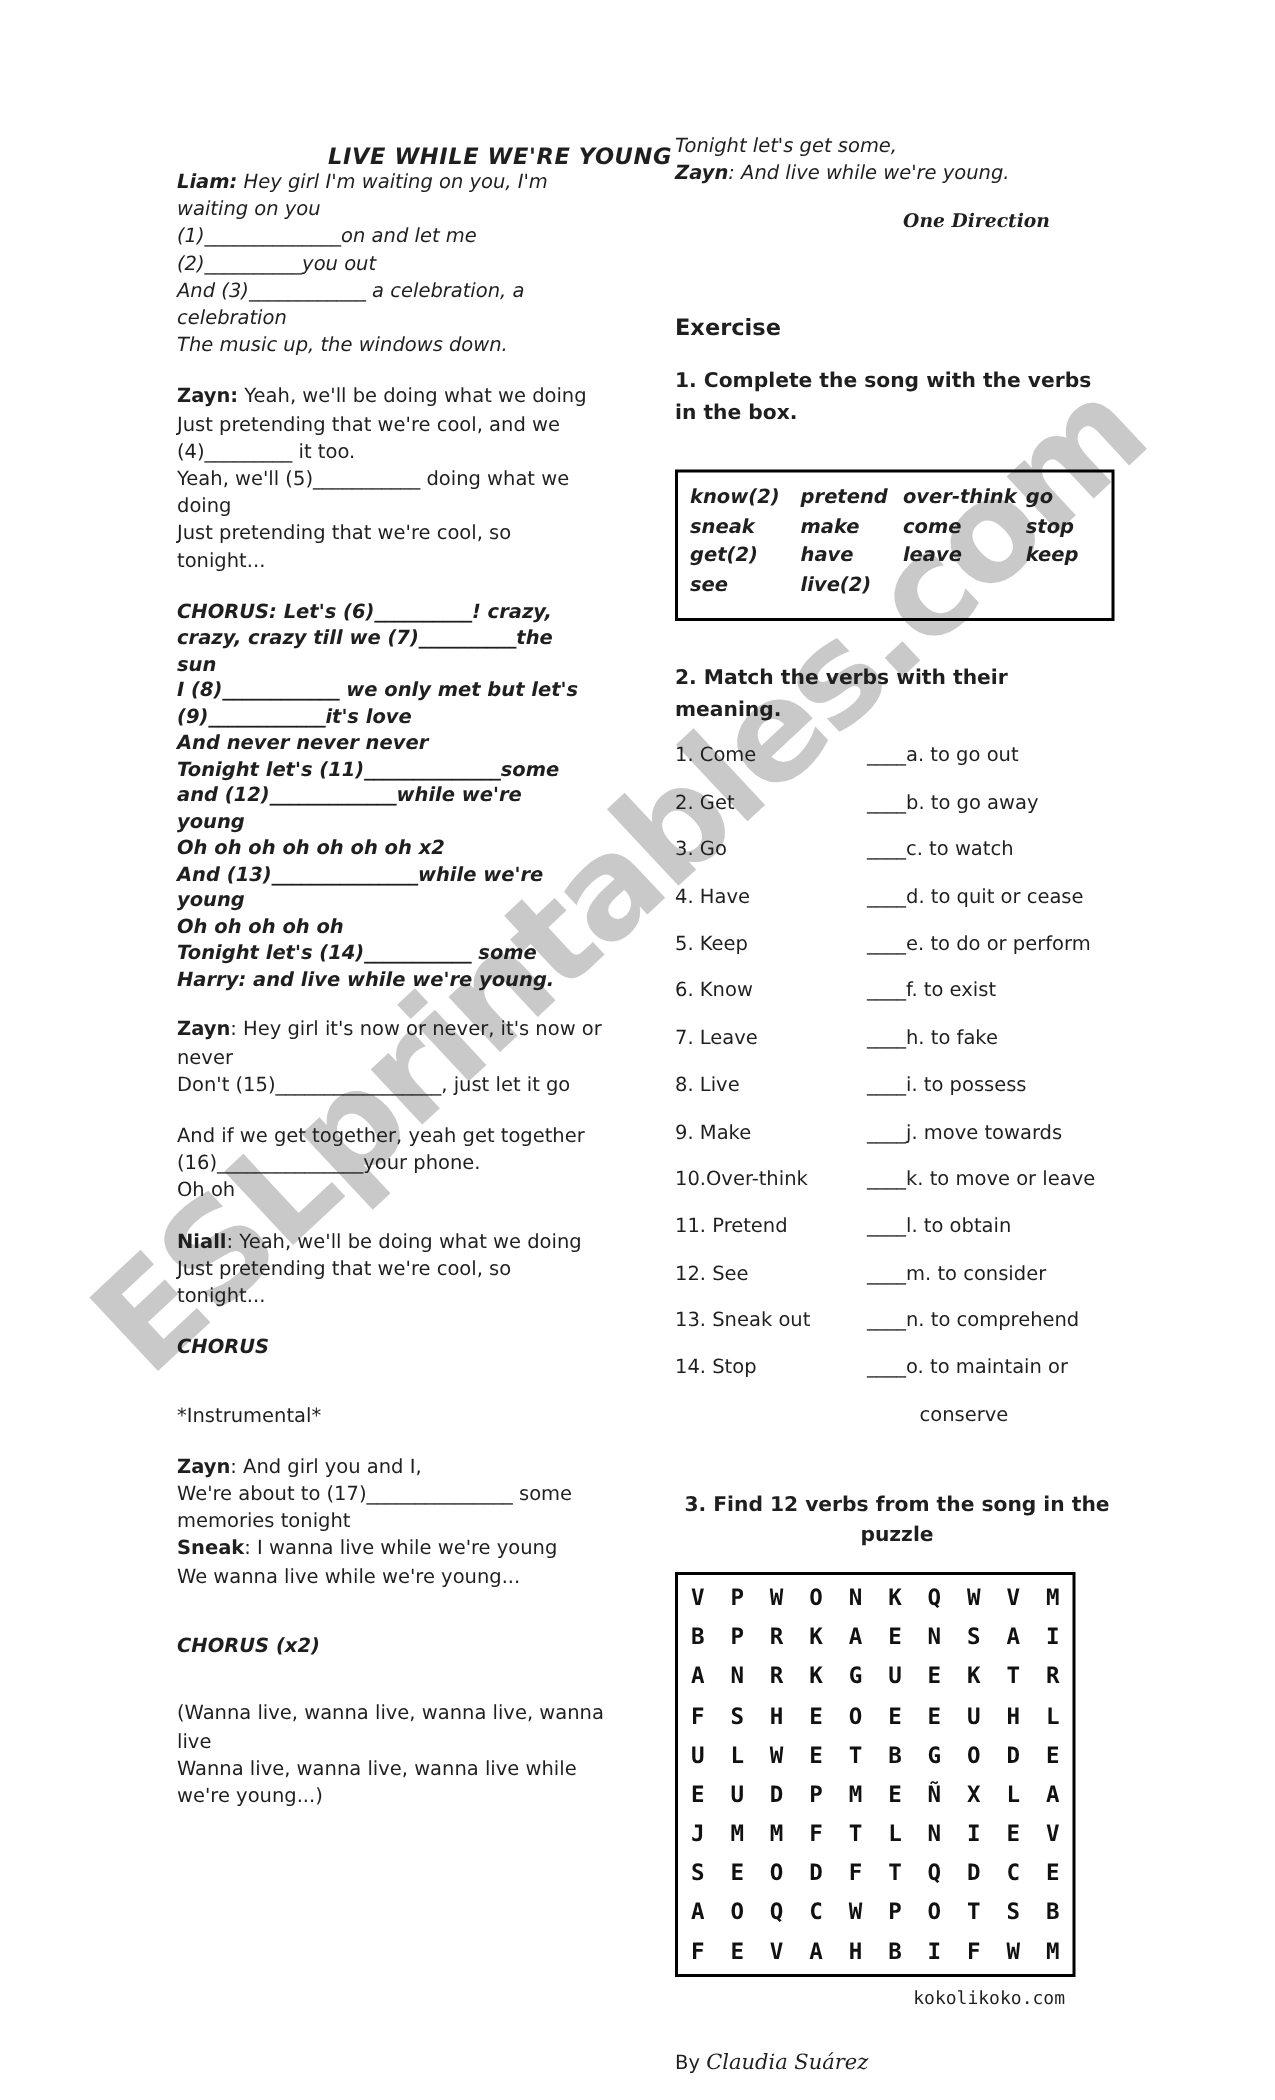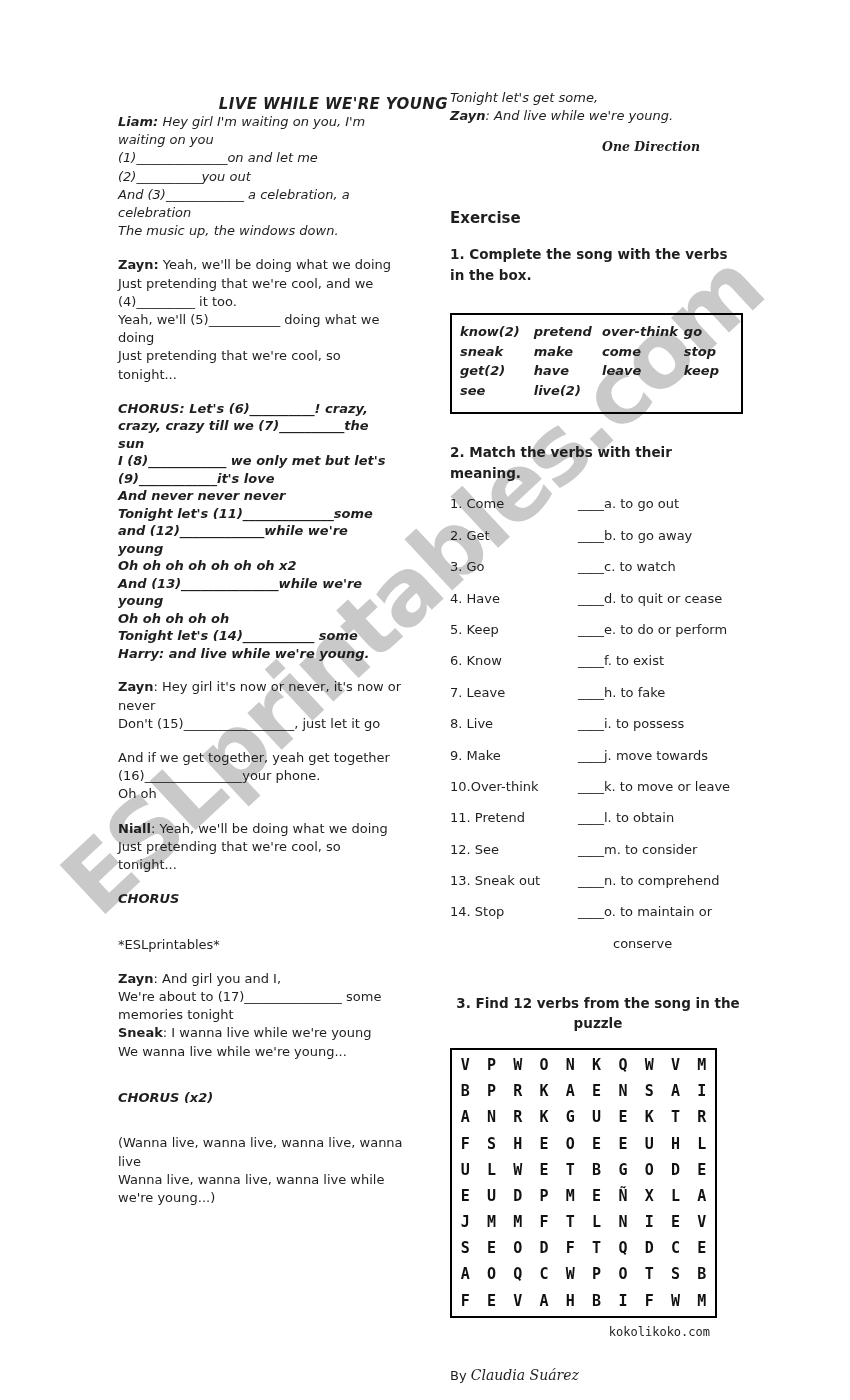--- a/index.html
+++ b/index.html
@@ -161,21 +161,21 @@
         </div>
         <div class="blk verse">
           <div class="line"><b>Niall</b>: Yeah, we'll be doing what we doing</div>
           <div class="line">Just pretending that we're cool, so</div>
           <div class="line">tonight...</div>
         </div>
         <div class="blk chorus-heading">
           <div class="line">CHORUS</div>
         </div>
         <div class="blk verse big">
-          <div class="line">*ESLprintables*</div>
+          <div class="line">*Instrumental*</div>
         </div>
         <div class="blk verse">
           <div class="line"><b>Zayn</b>: And girl you and I,</div>
           <div class="line">We're about to (17)_______________ some</div>
           <div class="line">memories tonight</div>
           <div class="line"><b>Sneak</b>: I wanna live while we're young</div>
           <div class="line">We wanna live while we're young...</div>
         </div>
         <div class="blk chorus-heading big">
           <div class="line">CHORUS (x2)</div>

